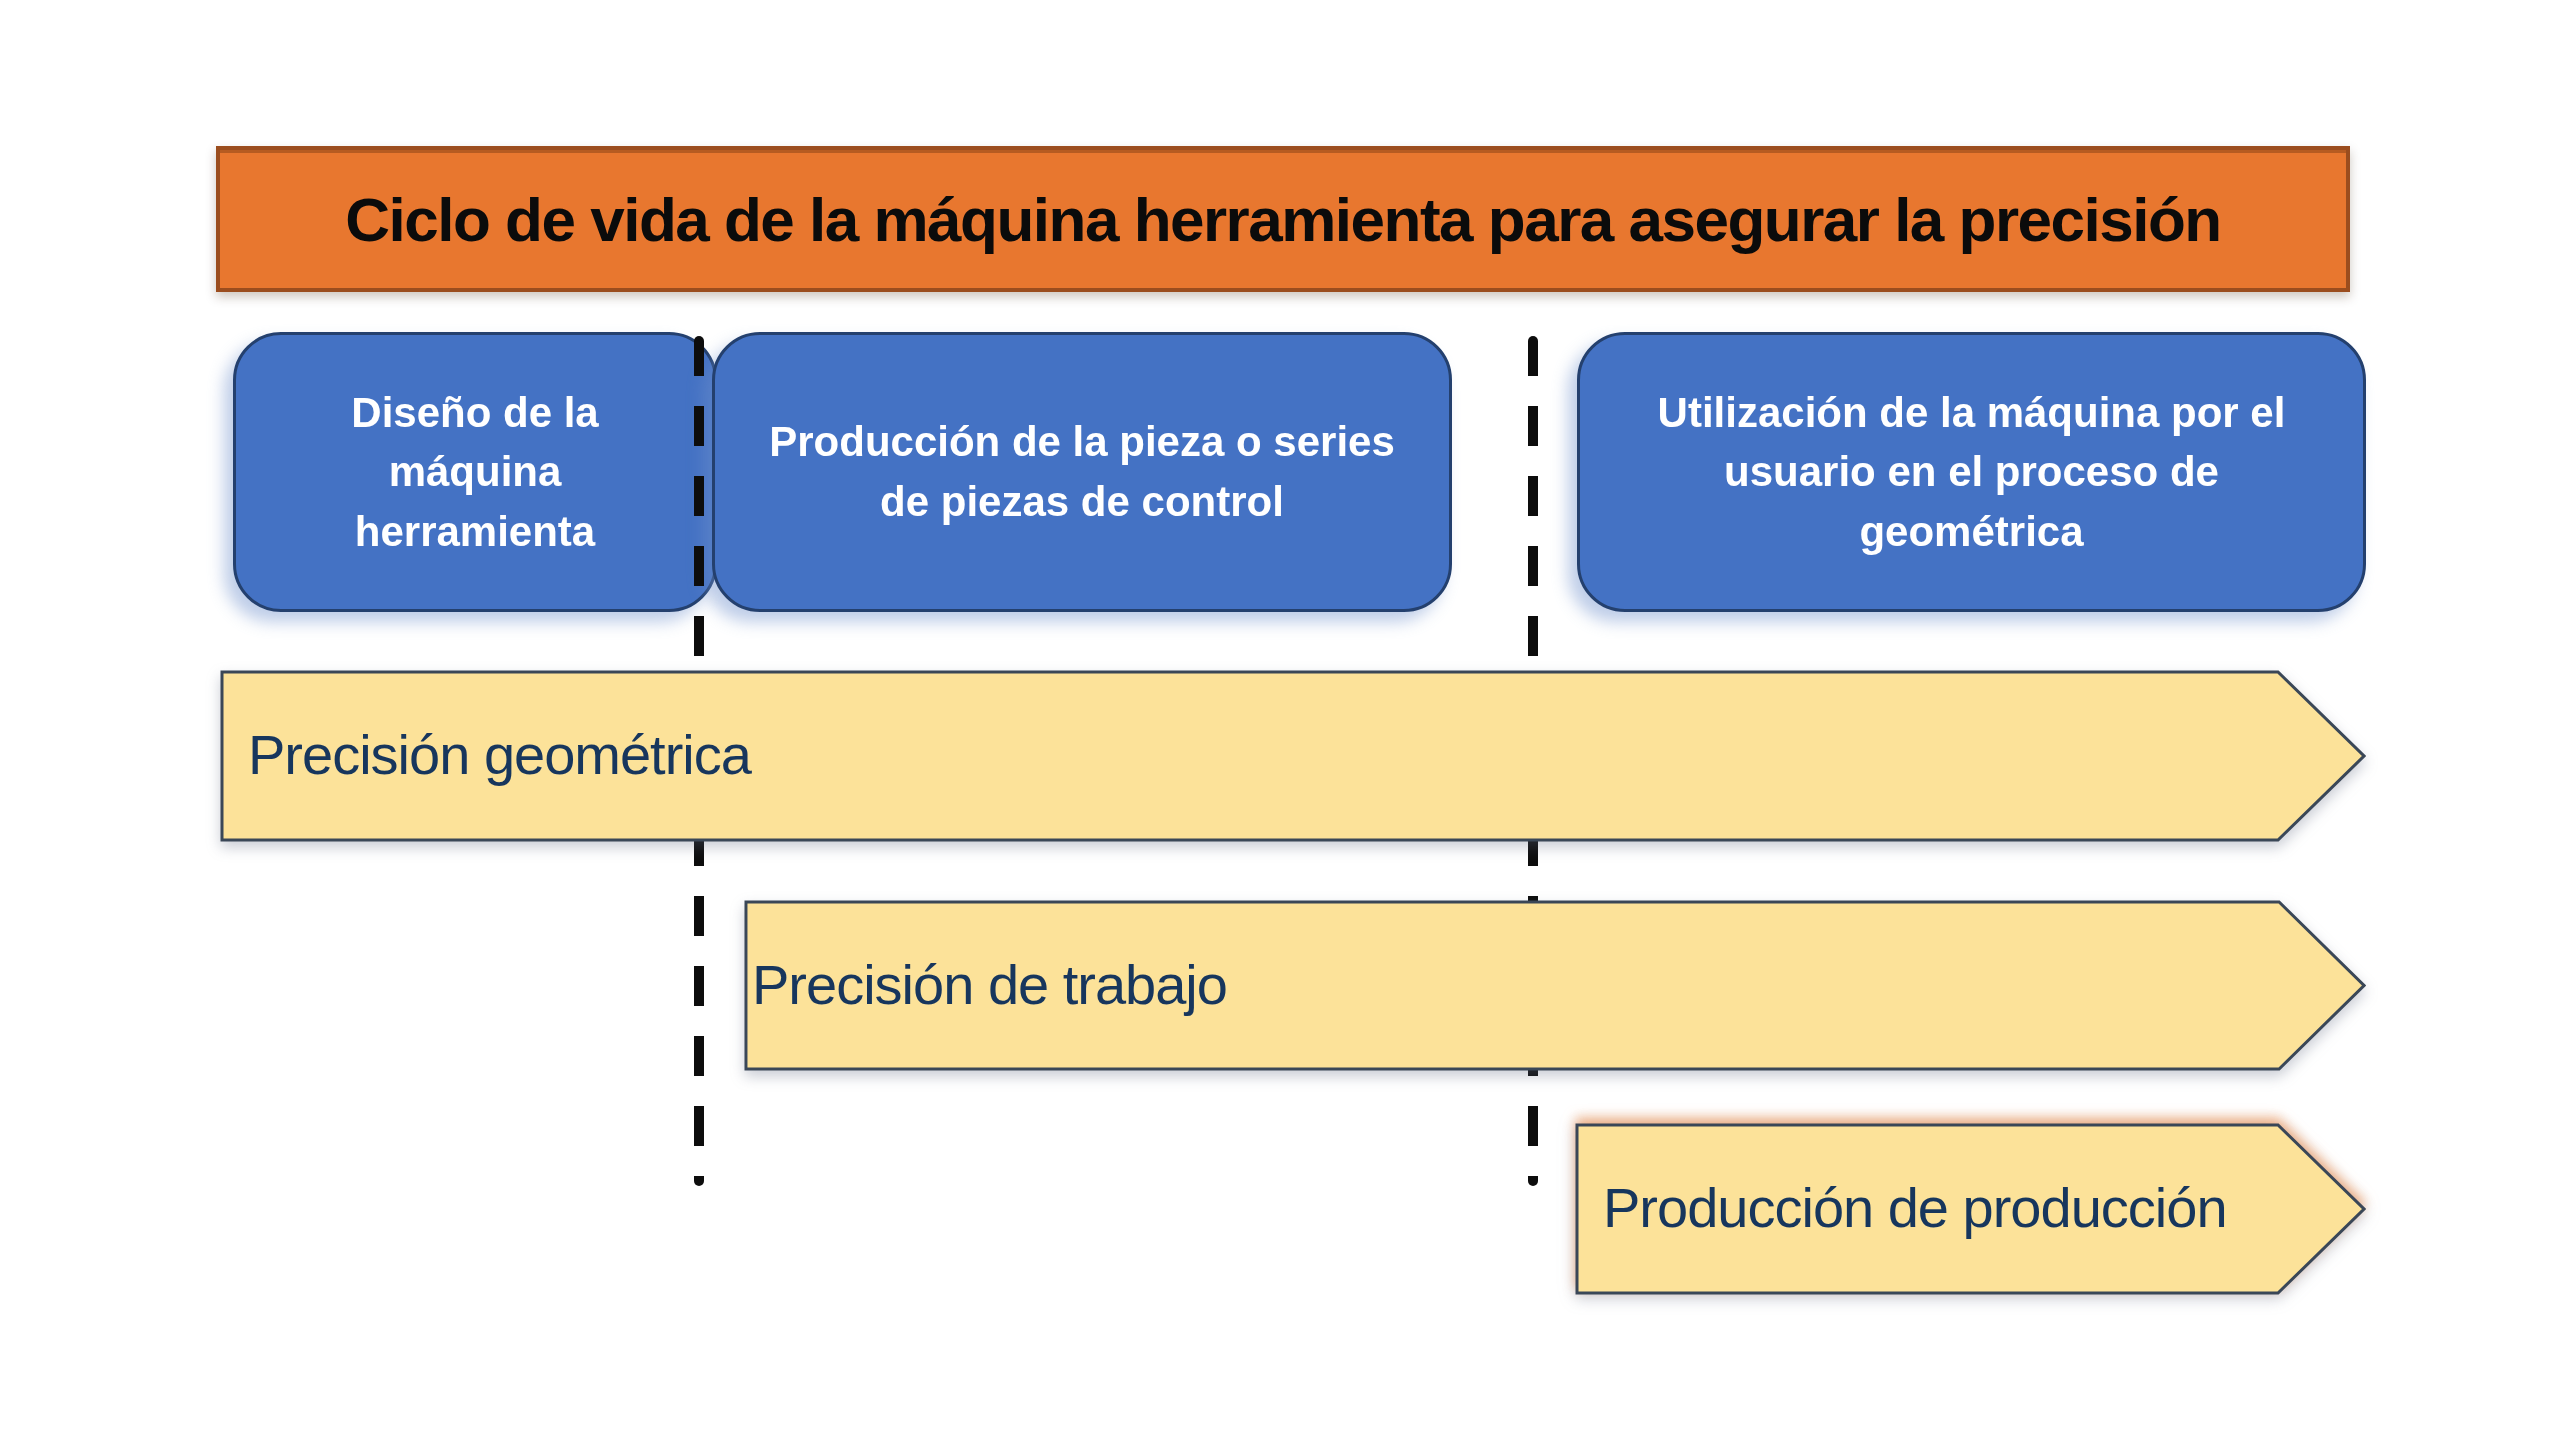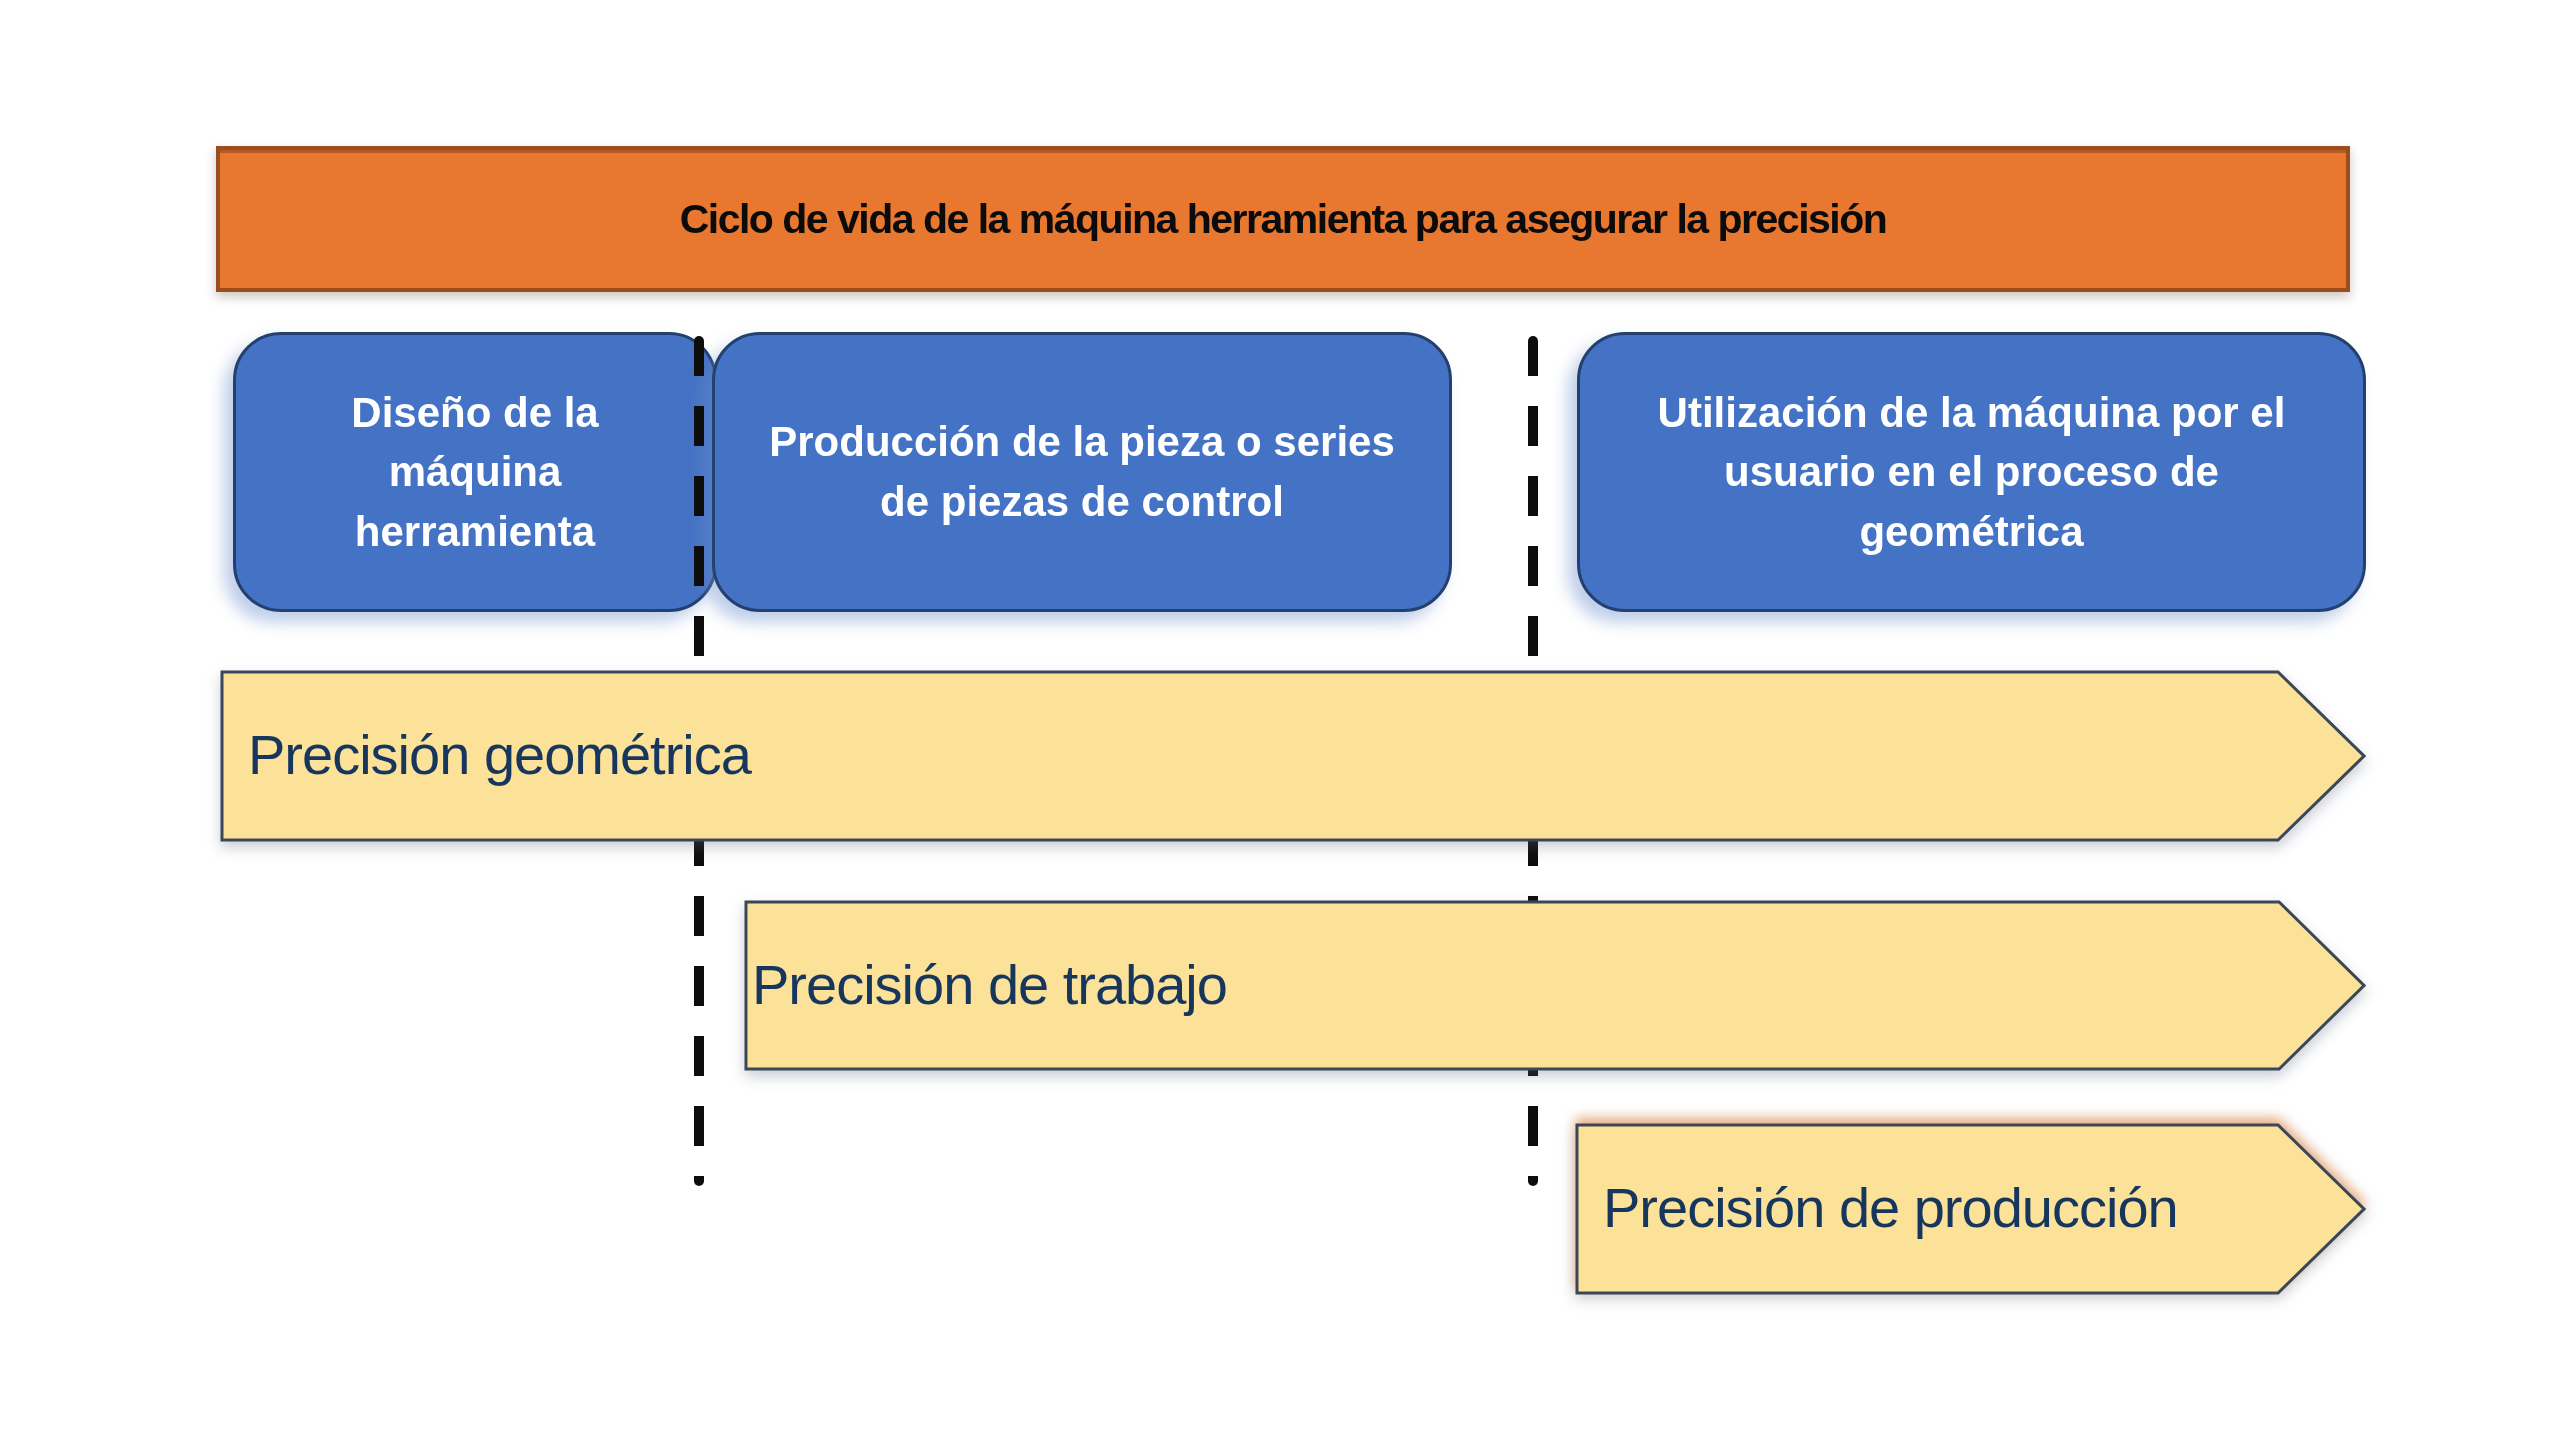--- a/index.html
+++ b/index.html
@@ -29,21 +29,21 @@
   .banner{
     position:absolute;
     left:216px;top:146px;width:2134px;height:146px;
     background:var(--banner-fill);
     border:4px solid var(--banner-border);
     box-shadow:0 5px 10px rgba(60,30,0,0.25), inset 0 3px 0 rgba(90,40,10,0.35);
     display:flex;align-items:center;justify-content:center;
   }
   .banner .title{
     color:var(--title-text);
-    font-size:41px;font-weight:bold;letter-spacing:-1.5px;
+    font-size:62px;font-weight:bold;letter-spacing:-1.5px;
     white-space:nowrap;
   }
 
   
   .phase{
     position:absolute;top:332px;height:280px;
     background:var(--phase-fill);
     border:3px solid var(--phase-border);
     border-radius:48px;
     box-shadow:-9px 10px 16px rgba(110,145,205,0.45);
@@ -130,16 +130,16 @@
     <svg viewBox="0 0 1642 171" preserveAspectRatio="none">
       <polygon points="2,2 1554,2 1640,85.5 1554,169 2,169"></polygon>
     </svg>
     <span class="band-label">Precisión de trabajo</span>
   </div>
 
   <div class="band band-3">
     <svg viewBox="0 0 791 172" preserveAspectRatio="none">
       <polygon points="2,2 703,2 789,86 703,170 2,170"></polygon>
     </svg>
-    <span class="band-label">Precisión de producción</span>
+    <span class="band-label">Producción de producción</span>
   </div>
 
 </div>
 
 </body></html>

